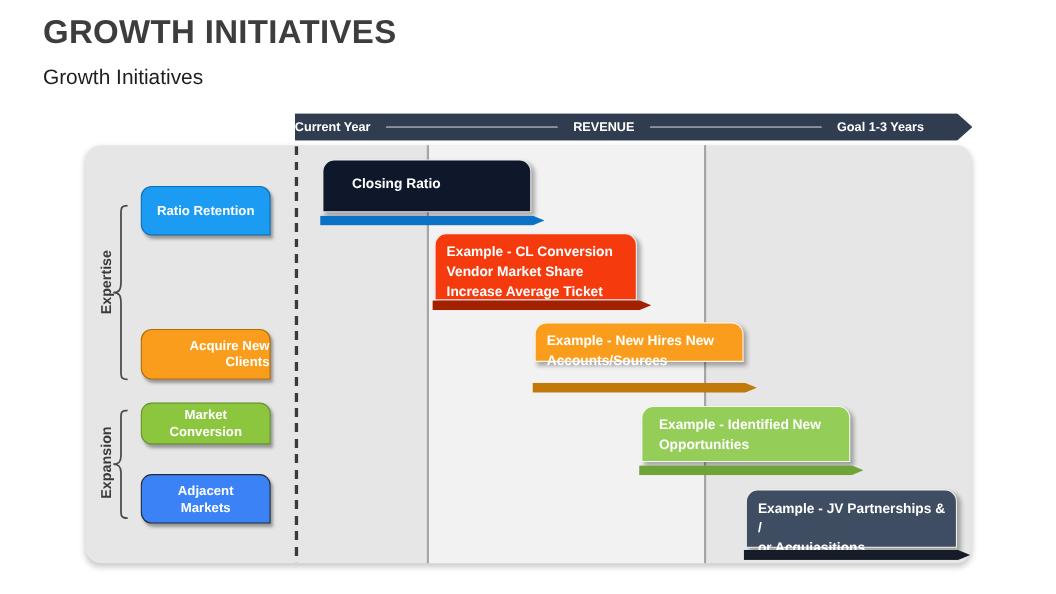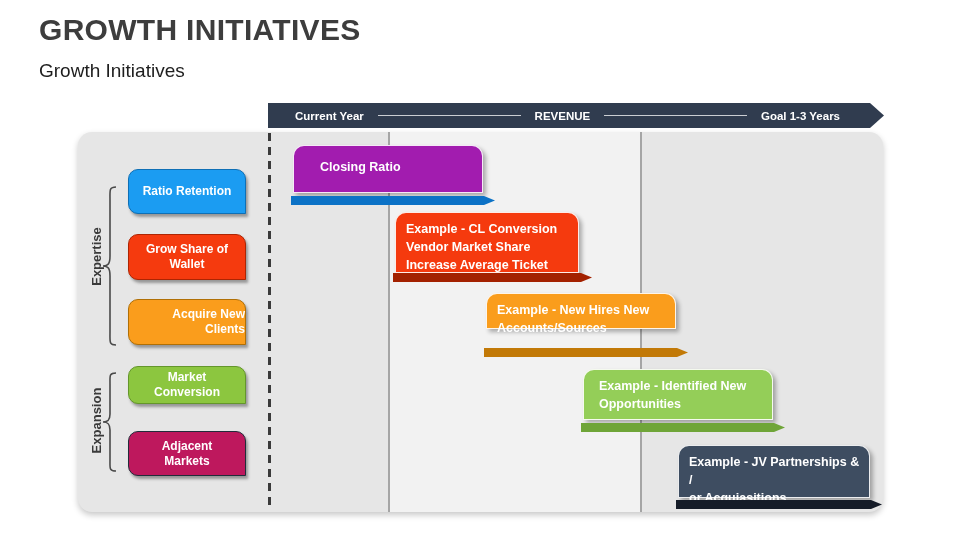--- a/index.html
+++ b/index.html
@@ -14,21 +14,21 @@
   .subtitle{
     position:absolute;left:39px;top:60px;font-size:19px;color:#1E1E1E;
   }
   
   .banner{
     position:absolute;left:268px;top:103px;width:616px;height:25px;
     clip-path:polygon(0 0, 602px 0, 616px 50%, 602px 100%, 0 100%);
     display:flex;align-items:center;color:#FFFFFF;
     font-size:11.5px;font-weight:bold;
   }
-  .banner .lbl-left{margin-left:27px;white-space:nowrap;}
+  .banner .lbl-left{white-space:nowrap;}
   .banner .lbl-center{white-space:nowrap;}
   .banner .lbl-right{margin-right:44px;white-space:nowrap;}
   .banner .line{flex:1;height:1px;background:rgba(255,255,255,0.75);margin:0 14px;}
   
   .panel{
     position:absolute;left:78px;top:132px;width:805px;height:380px;
     border-radius:14px;box-shadow:0 3px 6px rgba(0,0,0,0.22);
   }
   .mid-band{
     position:absolute;left:310px;top:0;width:250px;height:100%;
@@ -113,38 +113,34 @@
   </svg>
   <div class="group-label gl-expansion">Expansion</div>
   <svg class="brace brace-expansion" width="16" height="100" viewBox="0 0 16 100">
     <path d="M14,1 C7,1 8,4 8,12 L8,42 C8,48 6,50 1,50 C6,50 8,52 8,58 L8,88 C8,96 7,99 14,99" fill="none" stroke="#4A4A4A" stroke-width="1.6"></path>
   </svg>
 
   <div class="cat cat-0" style="background: rgb(27, 156, 242); border-color: rgb(14, 111, 181);">
     <div>Ratio Retention</div>
     <div></div>
   </div>
-  <div class="cat cat-1" style="background: rgb(245, 58, 14); border-color: rgb(173, 37, 3);">
-    <div>Grow Share of</div>
-    <div>Wallet</div>
-  </div>
   <div class="cat cat-2" style="background: rgb(250, 157, 28); border-color: rgb(176, 111, 5); align-items: flex-end;">
     <div>Acquire New</div>
     <div>Clients</div>
   </div>
   <div class="cat cat-3" style="background: rgb(140, 198, 63); border-color: rgb(100, 150, 43);">
     <div>Market</div>
     <div>Conversion</div>
   </div>
-  <div class="cat cat-4" style="background: #be185d; border-color: rgb(34, 44, 58);">
+  <div class="cat cat-4" style="background: #3b82f6; border-color: rgb(34, 44, 58);">
     <div>Adjacent</div>
     <div>Markets</div>
   </div>
 
-  <div class="ti-box ti0-box" style="background: #a21caf;">
+  <div class="ti-box ti0-box" style="background: #0f172a;">
     <div>Closing Ratio</div>
   </div>
   <div class="ti-bar ti0-bar" style="background: rgb(12, 114, 198);"></div>
 
   <div class="ti-box ti1-box" style="background: rgb(245, 58, 14);">
     <div>Example - CL Conversion</div>
     <div>Vendor Market Share</div>
     <div>Increase Average Ticket</div>
   </div>
   <div class="ti-bar ti1-bar" style="background: rgb(163, 33, 0);"></div>

